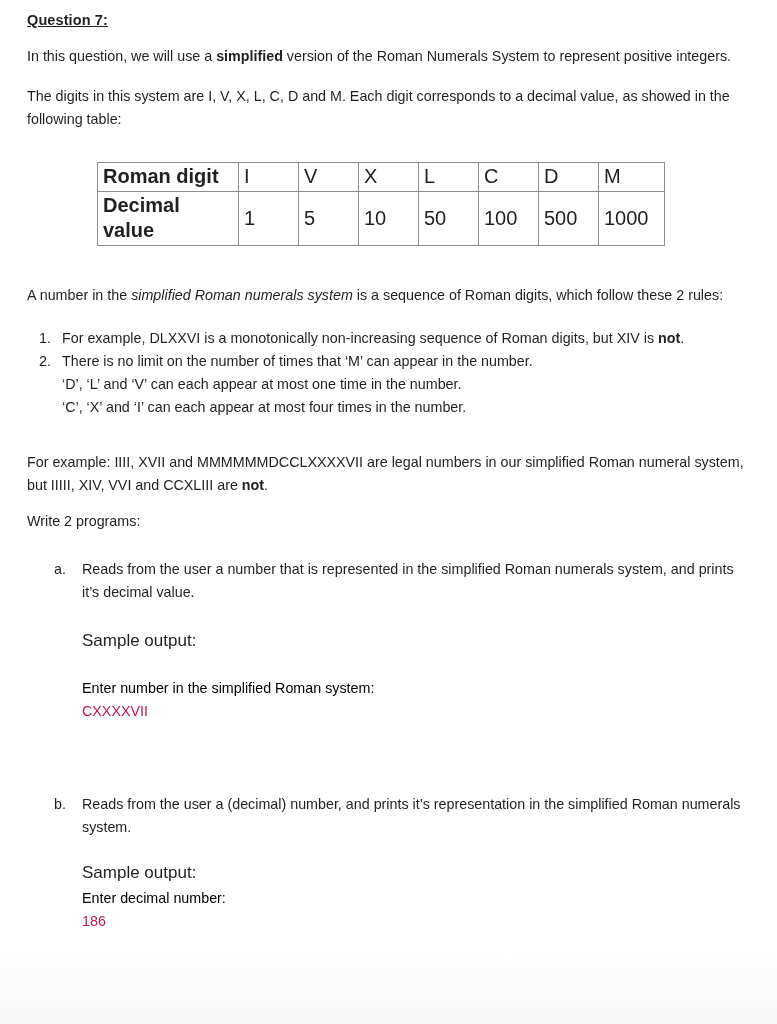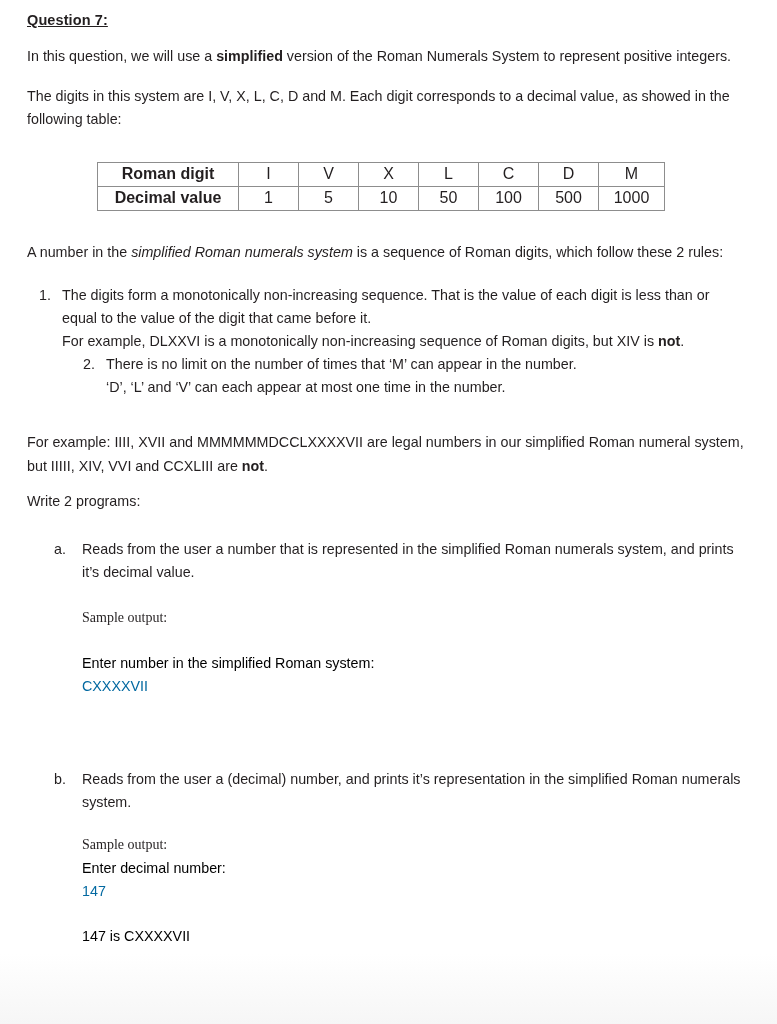--- a/index.html
+++ b/index.html
@@ -47,23 +47,22 @@
   }
   .b { font-weight: bold; }
   .i { font-style: italic; }
 
   
   .table-wrap {
     margin: 31px 0 0 70px;
   }
   table.roman {
     border-collapse: collapse;
-    font-size: 16px;
+    font-size: 20px;
     table-layout: fixed;
-    text-align: center;
   }
   table.roman td {
     border: 1px solid #8d8d8d;
     padding: 1px 5px 2px 5px;
     height: 19px;
     line-height: 1.25;
     vertical-align: middle;
   }
   table.roman td.hdr {
     font-weight: bold;
@@ -78,54 +77,53 @@
     padding: 0 0 0 28px;
     font-size: 14.3px;
     line-height: 1.62;
     list-style-position: outside;
   }
   ol.rules > li {
     margin: 0 0 0 0;
     padding-left: 7px;
     max-width: 700px;
   }
-  ol.rules > li + li { margin-top: 0; margin-left: 44px; }
+  ol.rules > li + li { margin-top: 0; }
   .subline { display: block; }
 
   
   .lettered {
     margin-top: 25px;
     padding-left: 0;
   }
   .l-item {
     position: relative;
     padding-left: 55px;
     font-size: 14.3px;
     line-height: 1.62;
   }
   .l-marker {
     position: absolute;
     left: 27px;
     top: 0;
   }
   .l-body { max-width: 665px; }
   .sample-label {
-    font-size: 14px;
+    font-size: 17px;
     line-height: 1.62;
     margin-top: 23px;
-    font-family: Liberation Serif, serif;
   }
   .sample-label.tight { margin-top: 20px; }
   .out-blue {
     color: #000000;
     font-size: 14.3px;
     line-height: 1.62;
   }
   .out-black {
-    color: #0369a1;
+    color: #be185d;
     font-size: 14.3px;
     line-height: 1.62;
   }
   .gap-md { height: 22px; }
 </style>
 </head>
 <body>
 
 <div class="page">
 
@@ -157,30 +155,30 @@
             <td class="cell">10</td>
             <td class="cell">50</td>
             <td class="cell">100</td>
             <td class="cell">500</td>
             <td class="cell wide">1000</td>
           </tr>
         </tbody>
       </table>
     </div>
 
-    <p class="para" style="margin-top:30px"><span>A number in the </span><span class="i">simplified Roman numerals system</span><span> is a sequence of Roman digits, which follow these 2 rules:</span></p>
+    <p class="para" style="margin-top:38px"><span>A number in the </span><span class="i">simplified Roman numerals system</span><span> is a sequence of Roman digits, which follow these 2 rules:</span></p>
 
     <ol class="rules">
       <li>
-        <span>The digits form a monotonically non-increasing sequence. That is the value of each digit is less than or equal to the value of the digit that came before it.</span>
         <span class="subline"><span>For example, DLXXVI is a monotonically non-increasing sequence of Roman digits, but XIV is </span><span class="b">not</span><span>.</span></span>
       </li>
       <li>
         <span>There is no limit on the number of times that ‘M’ can appear in the number.</span>
         <span class="subline">‘D’, ‘L’ and ‘V’ can each appear at most one time in the number.</span>
+        <span class="subline">‘C’, ‘X’ and ‘I’ can each appear at most four times in the number.</span>
       </li>
     </ol>
 
     <p class="para" style="margin-top:32px"><span>For example: IIII, XVII and MMMMMMDCCLXXXXVII are legal numbers in our simplified Roman numeral system, but IIIII, XIV, VVI and CCXLIII are </span><span class="b">not</span><span>.</span></p>
 
     <p class="para" style="margin-top:12px">Write 2 programs:</p>
 
     <div class="lettered">
       <div class="l-item">
         <span class="l-marker">a.</span>
@@ -196,21 +194,21 @@
     </div>
 
     <div class="lettered" style="margin-top:48px">
       <div class="l-item">
         <span class="l-marker">b.</span>
         <span class="l-body">Reads from the user a (decimal) number, and prints it’s representation in the simplified Roman numerals system.</span>
       </div>
       <div class="l-item">
         <div class="sample-label tight">Sample output:</div>
         <div class="out-blue">Enter decimal number:</div>
-        <div class="out-black">147</div>
+        <div class="out-black">186</div>
         <div class="gap-md"></div>
         <div class="out-blue">147 is CXXXXVII</div>
       </div>
     </div>
 
   </div>
 
   <div class="bottom-band"></div>
 </div>
 

